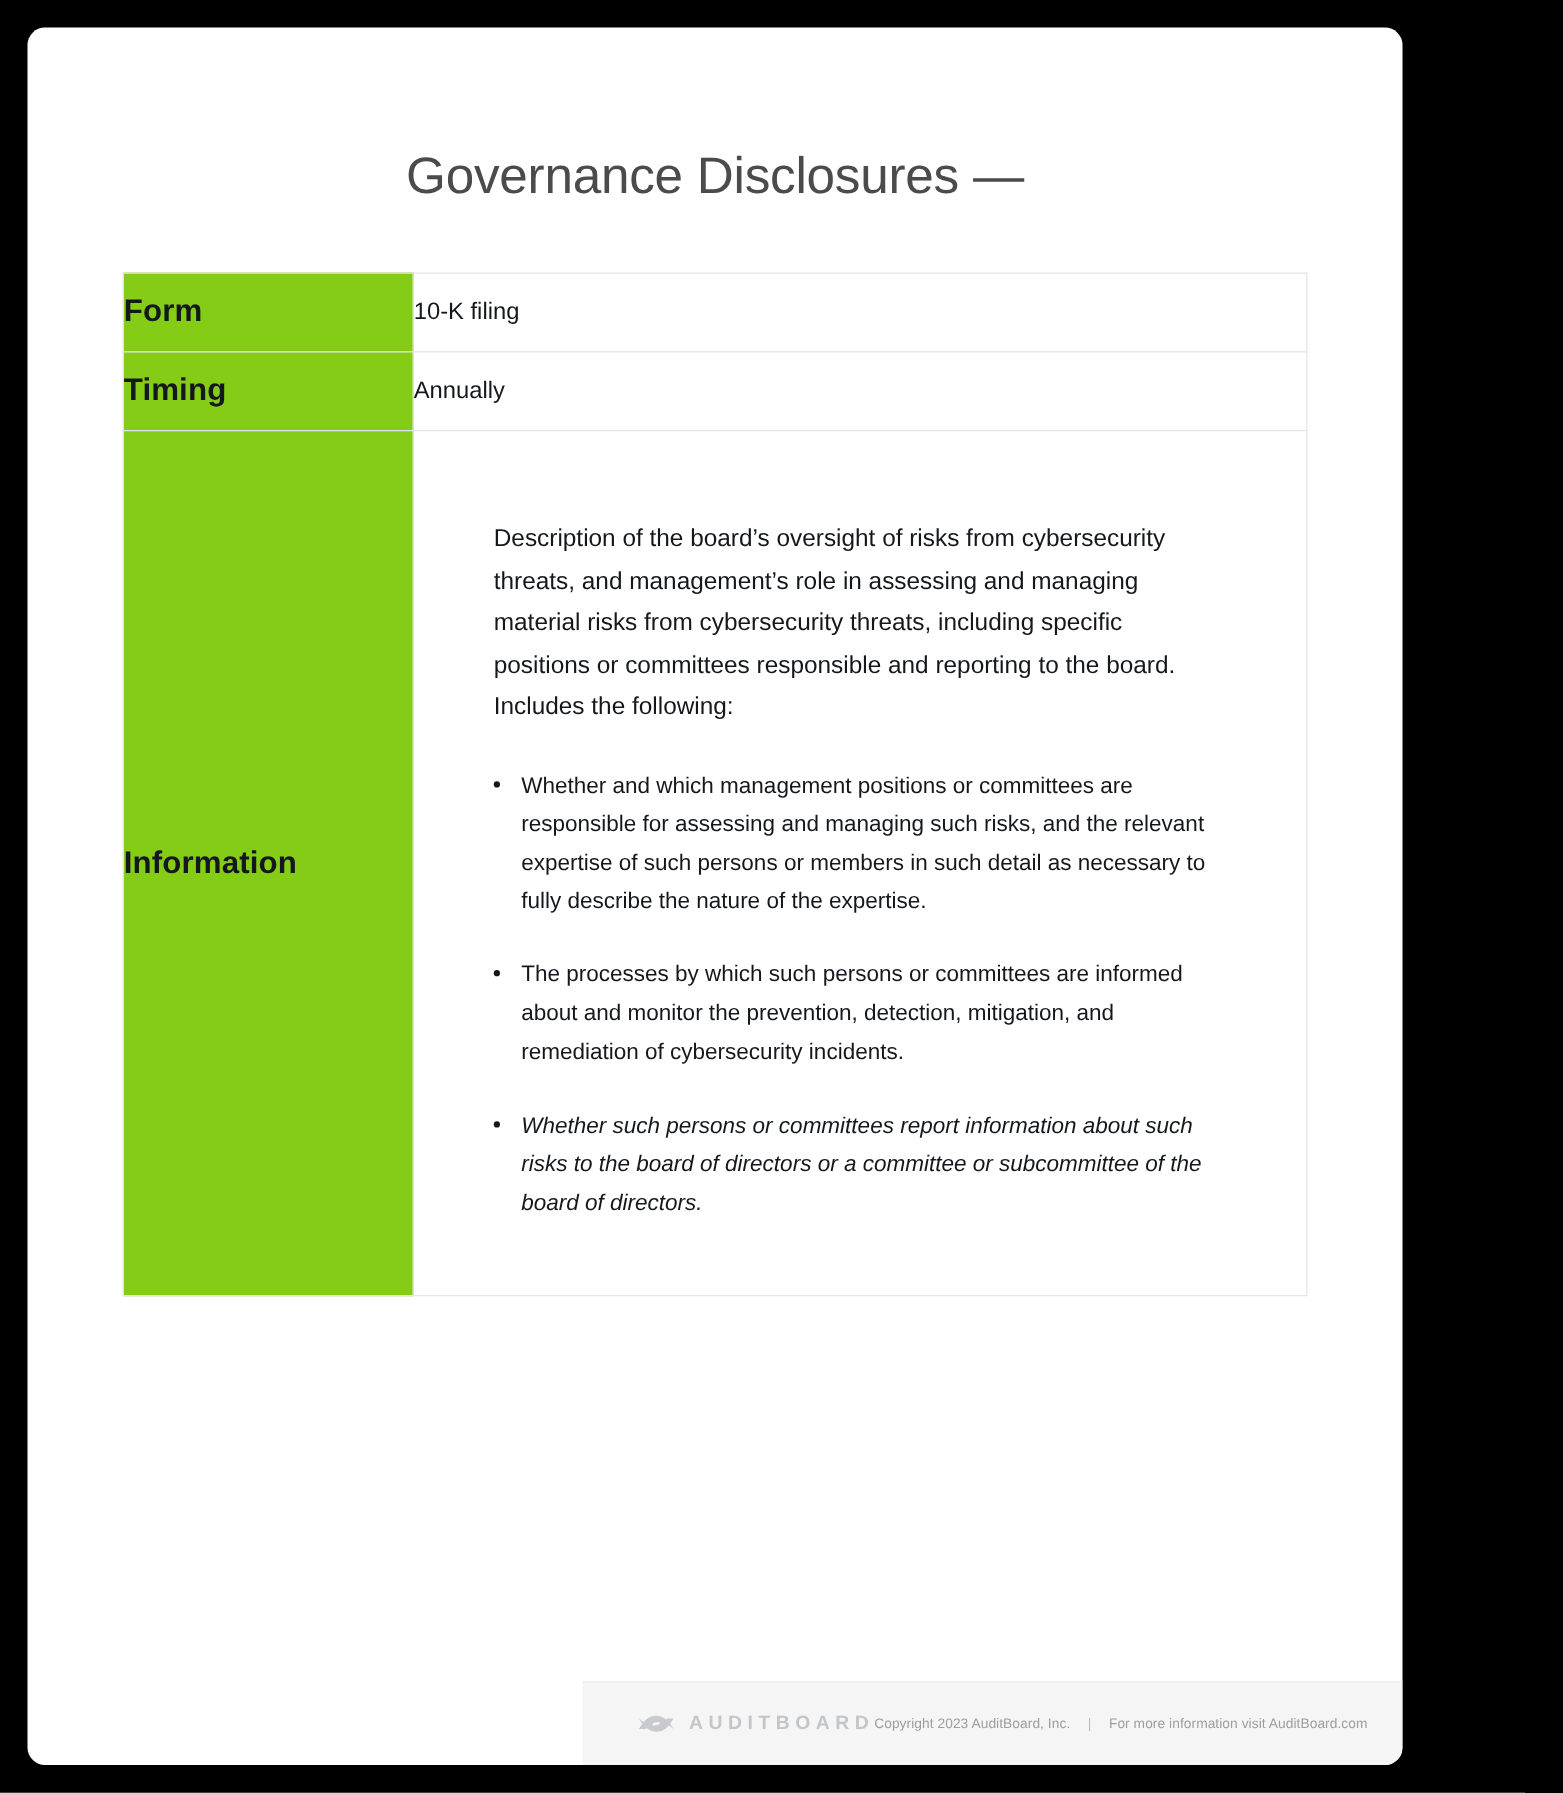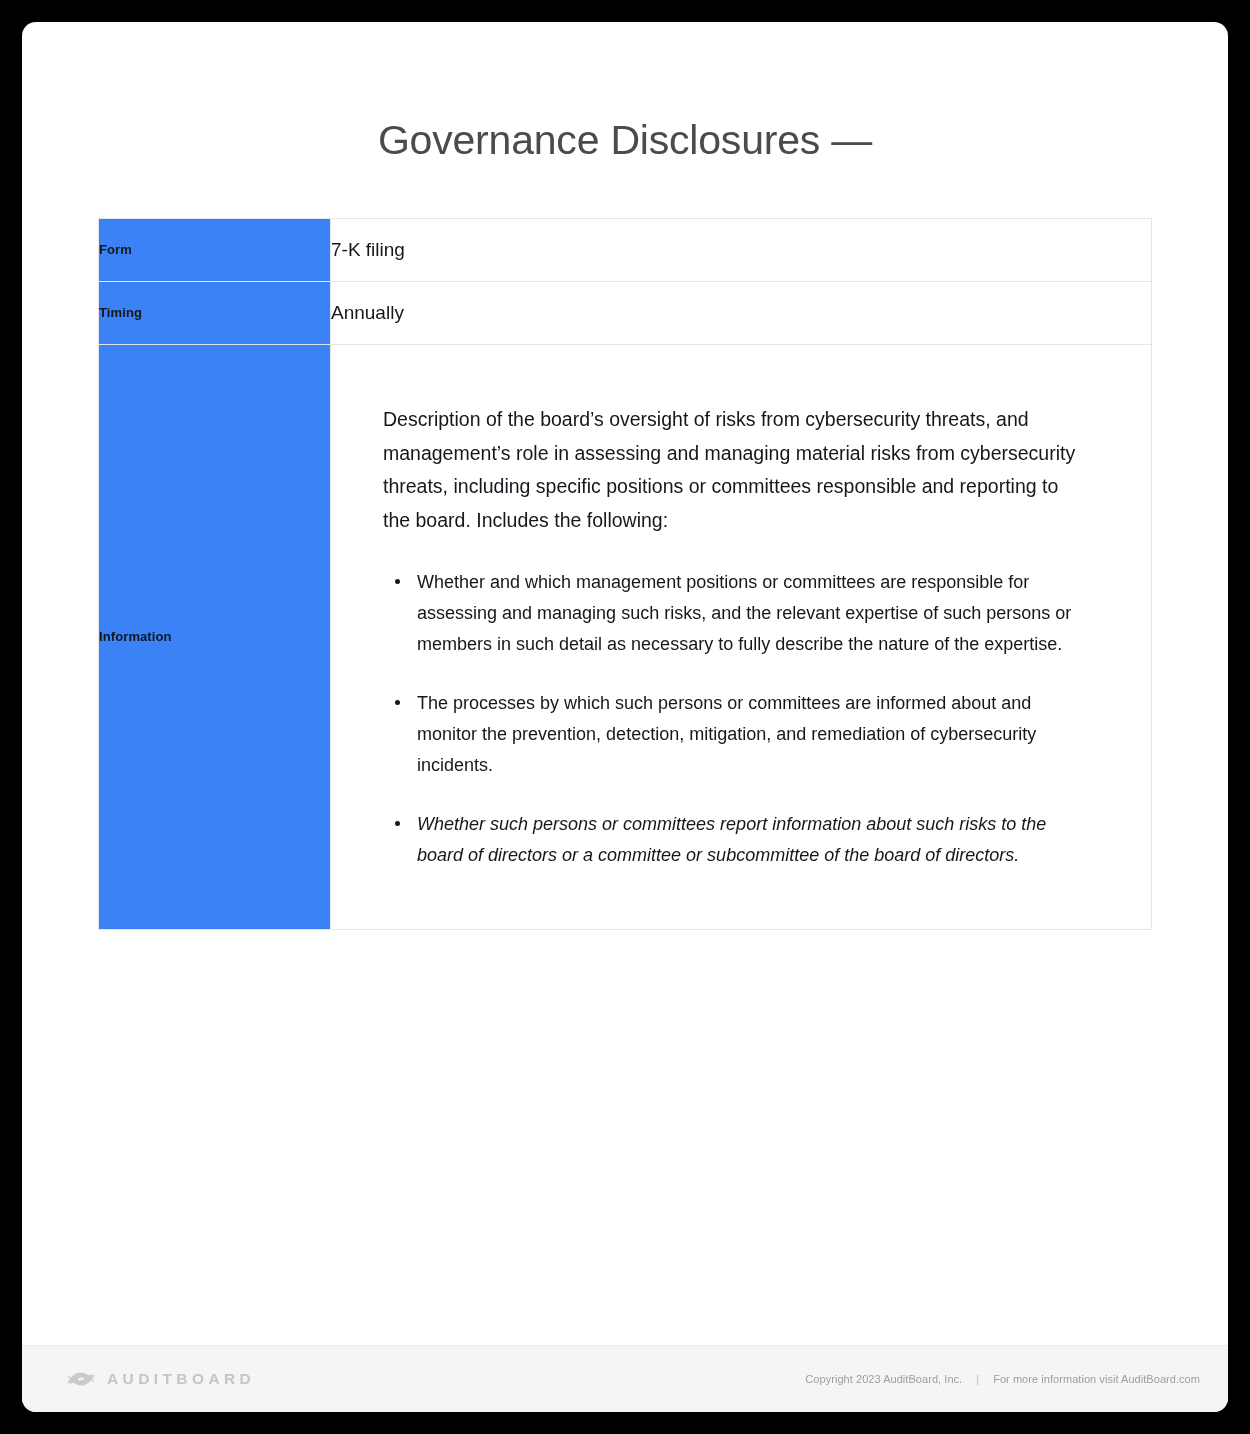--- a/index.html
+++ b/index.html
@@ -11,28 +11,29 @@
     width: 1250px;
     height: 1434px;
     font-family: "Liberation Sans", "DejaVu Sans", sans-serif;
     -webkit-font-smoothing: antialiased;
   }
 
   .page-card {
     position: absolute;
     left: 22px;
     top: 22px;
-    width: 1206px;
+    width: 1100px;
     height: 1390px;
     background: #ffffff;
     border-radius: 14px;
     overflow: hidden;
     box-shadow: 0 2px 10px rgba(0,0,0,0.35);
     display: flex;
     flex-direction: column;
+    align-items: flex-end;
   }
 
   .content-area {
     flex: 1 1 auto;
     position: relative;
   }
 
   
   .title {
     margin: 0;
@@ -56,23 +57,23 @@
   }
   .spec-table col.label-col { width: 232px; }
 
   .spec-table td {
     border: 1px solid #e3e5e8;
     vertical-align: middle;
     padding: 0;
   }
 
   .cell-label {
-    background: #3b82f6;
-    color: #14181d;
-    font-size: 13px;
+    background: #84cc16;
+    color: #14181d;
+    font-size: 25px;
     font-weight: 700;
     padding: 20px 0 20px 42px;
     letter-spacing: 0.1px;
   }
 
   .cell-value {
     background: #ffffff;
     color: #14181d;
     font-size: 19px;
     font-weight: 400;
@@ -86,21 +87,21 @@
   .row-timing .cell-value {
     height: 62px;
   }
 
   .row-info .cell-value {
     padding: 58px 72px 58px 52px;
     vertical-align: middle;
   }
 
   .info-para {
-    margin: 0;
+    margin: 12px;
     font-size: 19.5px;
     line-height: 1.72;
     color: #14181d;
   }
 
   .info-list {
     margin: 30px 0 0 0;
     padding: 0;
     list-style: none;
   }
@@ -171,21 +172,21 @@
     </h1>
 
     <table class="spec-table">
       <colgroup>
         <col class="label-col">
         <col class="value-col">
       </colgroup>
       <tbody>
         <tr class="row-form">
           <td class="cell-label">Form</td>
-          <td class="cell-value">7-K filing</td>
+          <td class="cell-value">10-K filing</td>
         </tr>
         <tr class="row-timing">
           <td class="cell-label">Timing</td>
           <td class="cell-value">Annually</td>
         </tr>
         <tr class="row-info">
           <td class="cell-label">Information</td>
           <td class="cell-value">
             <p class="info-para">Description of the board’s oversight of risks from cybersecurity threats, and management’s role in assessing and managing material risks from cybersecurity threats, including specific positions or committees responsible and reporting to the board. Includes the following:</p>
             <ul class="info-list">

